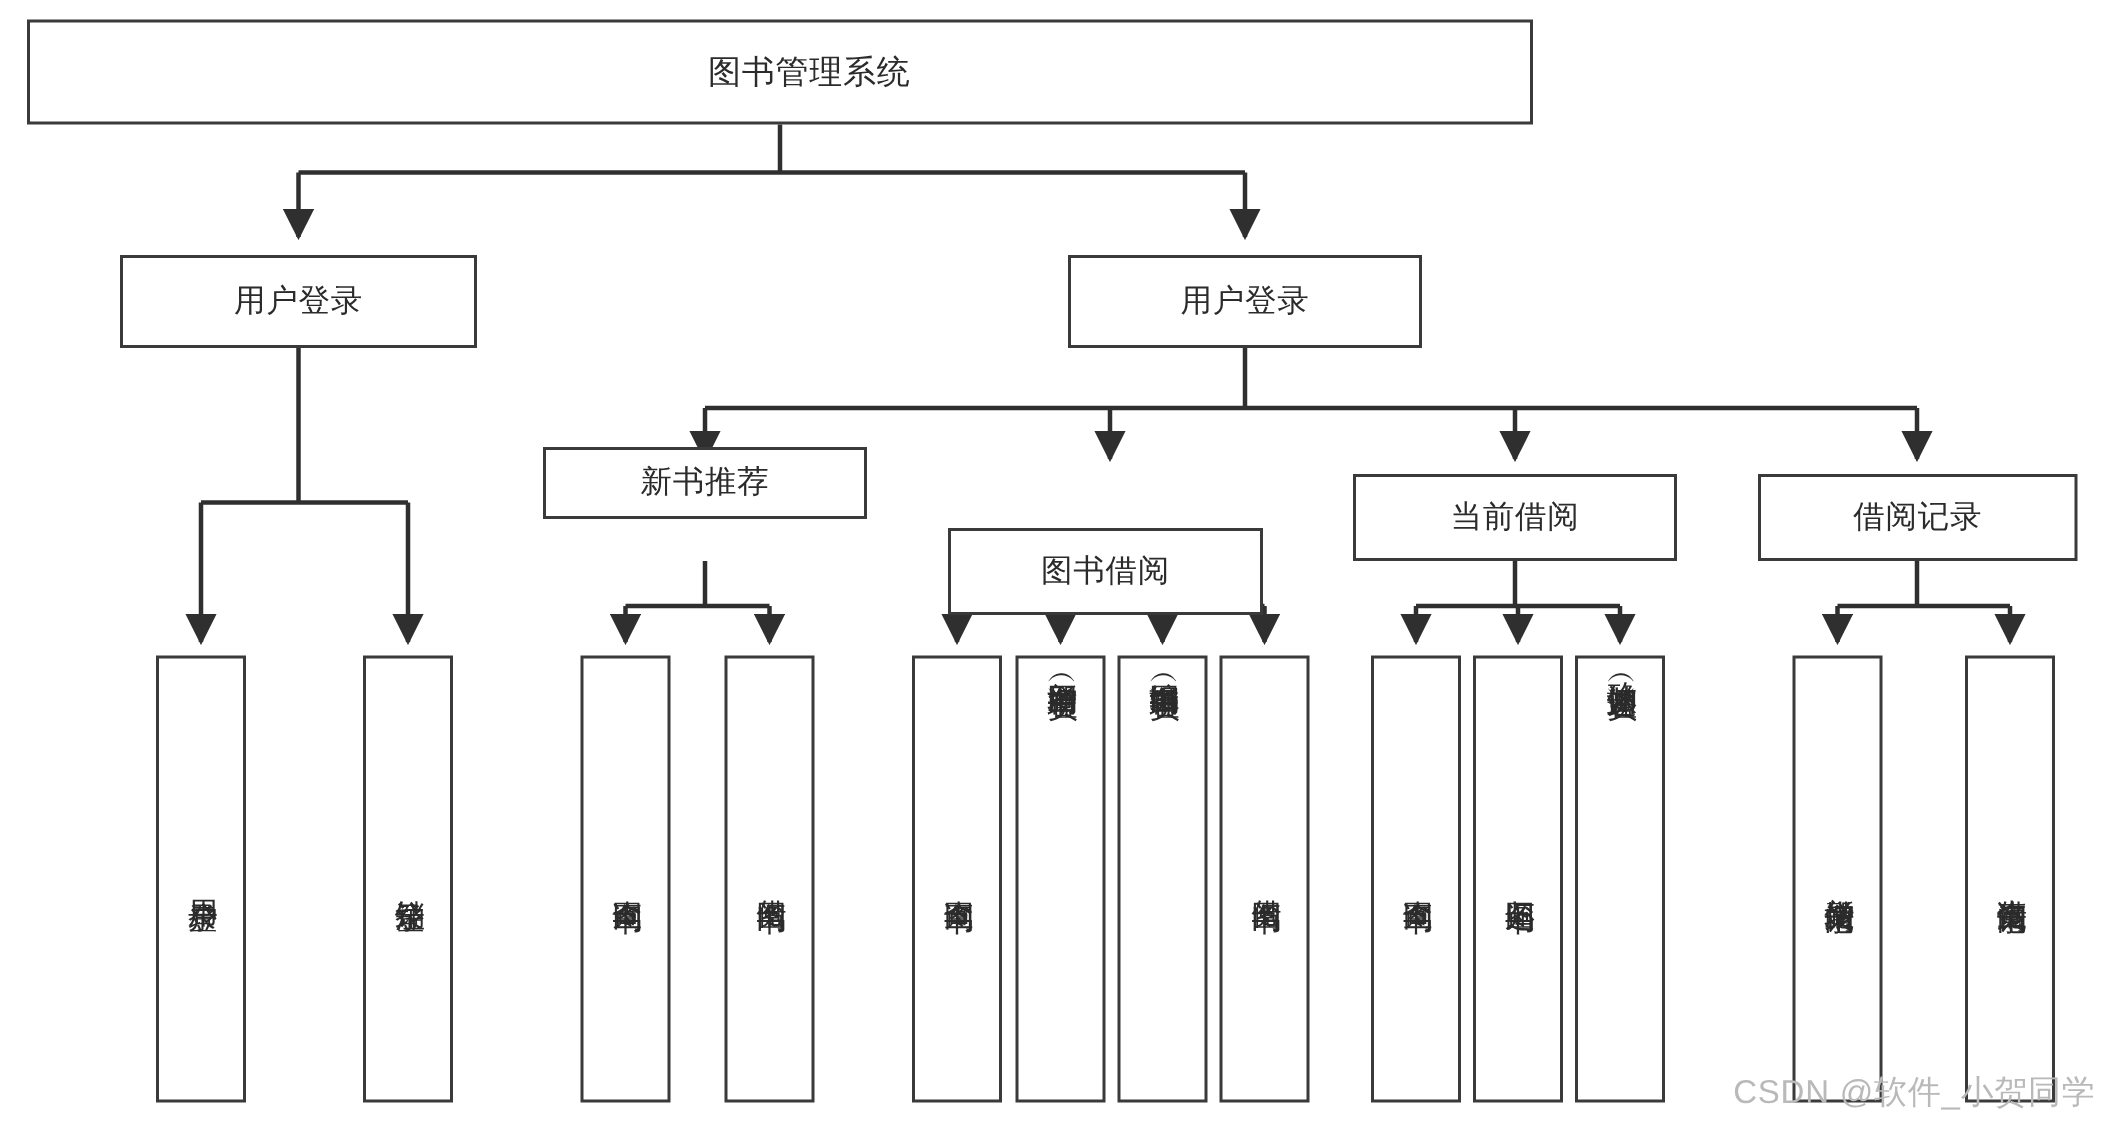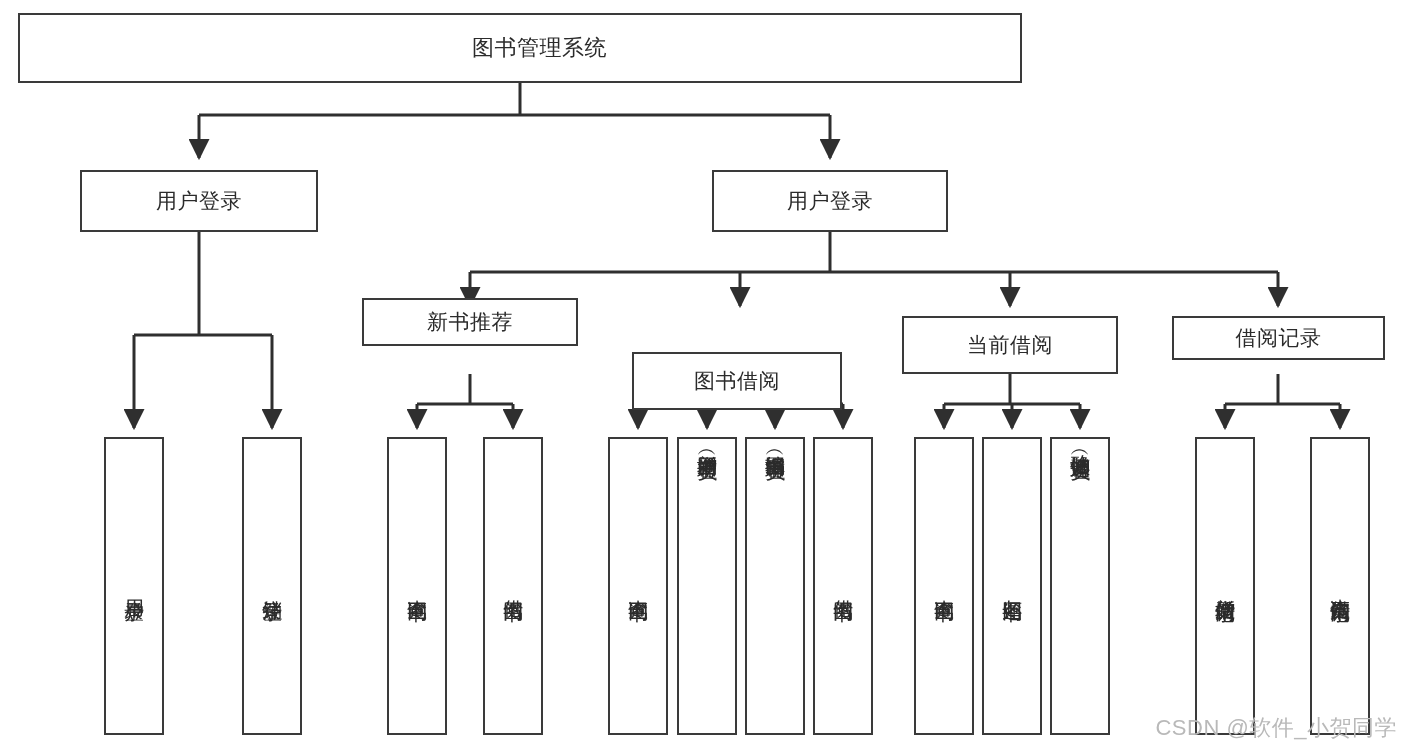--- a/index.html
+++ b/index.html
@@ -135,21 +135,21 @@
 
   <div class="node-box" style="left:362px; top:298px; width:216px; height:48px;">
     <span class="node-label-h">新书推荐</span>
   </div>
   <div class="node-box" style="left:632px; top:316px; width:210px; height:58px;margin-top:36px;">
     <span class="node-label-h">图书借阅</span>
   </div>
   <div class="node-box" style="left:902px; top:316px; width:216px; height:58px;">
     <span class="node-label-h">当前借阅</span>
   </div>
-  <div class="node-box" style="left:1172px; top:316px; width:213px; height:44px;">
+  <div class="node-box" style="left:1172px; top:316px; width:213px; height:58px;">
     <span class="node-label-h">借阅记录</span>
   </div>
 
   <div class="node-box" style="left:104px; top:437px; width:60px; height:298px; align-items:center;">
     <span class="node-label-v">用户登录</span>
   </div>
   <div class="node-box" style="left:242px; top:437px; width:60px; height:298px;">
     <span class="node-label-v">注销登录</span>
   </div>
 

